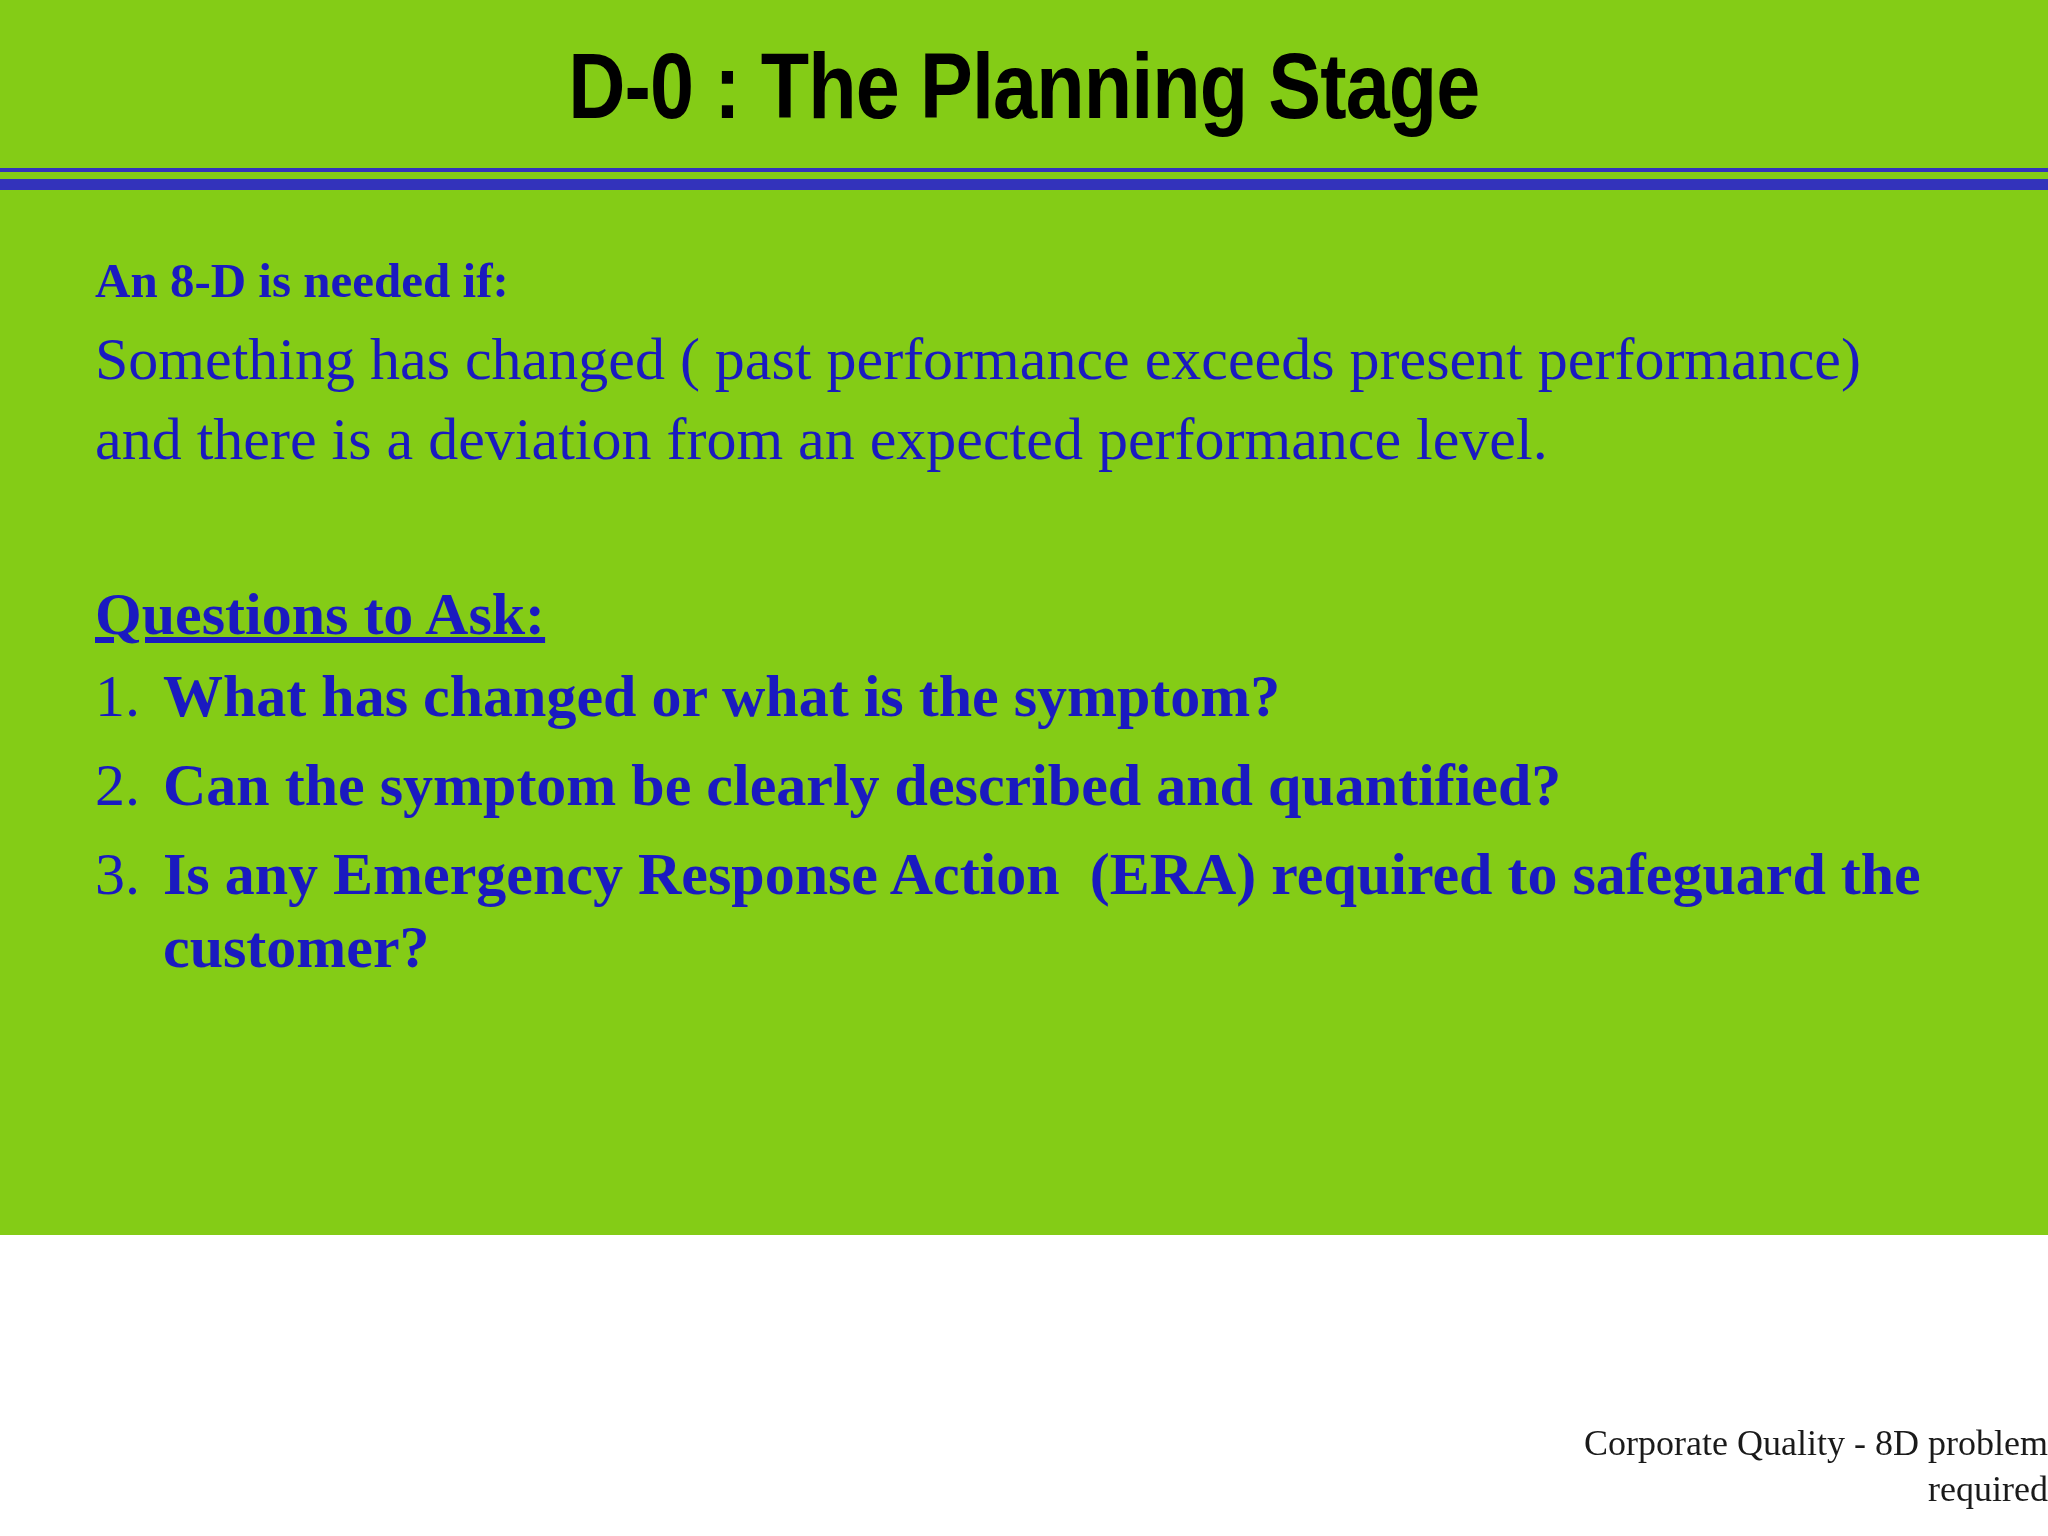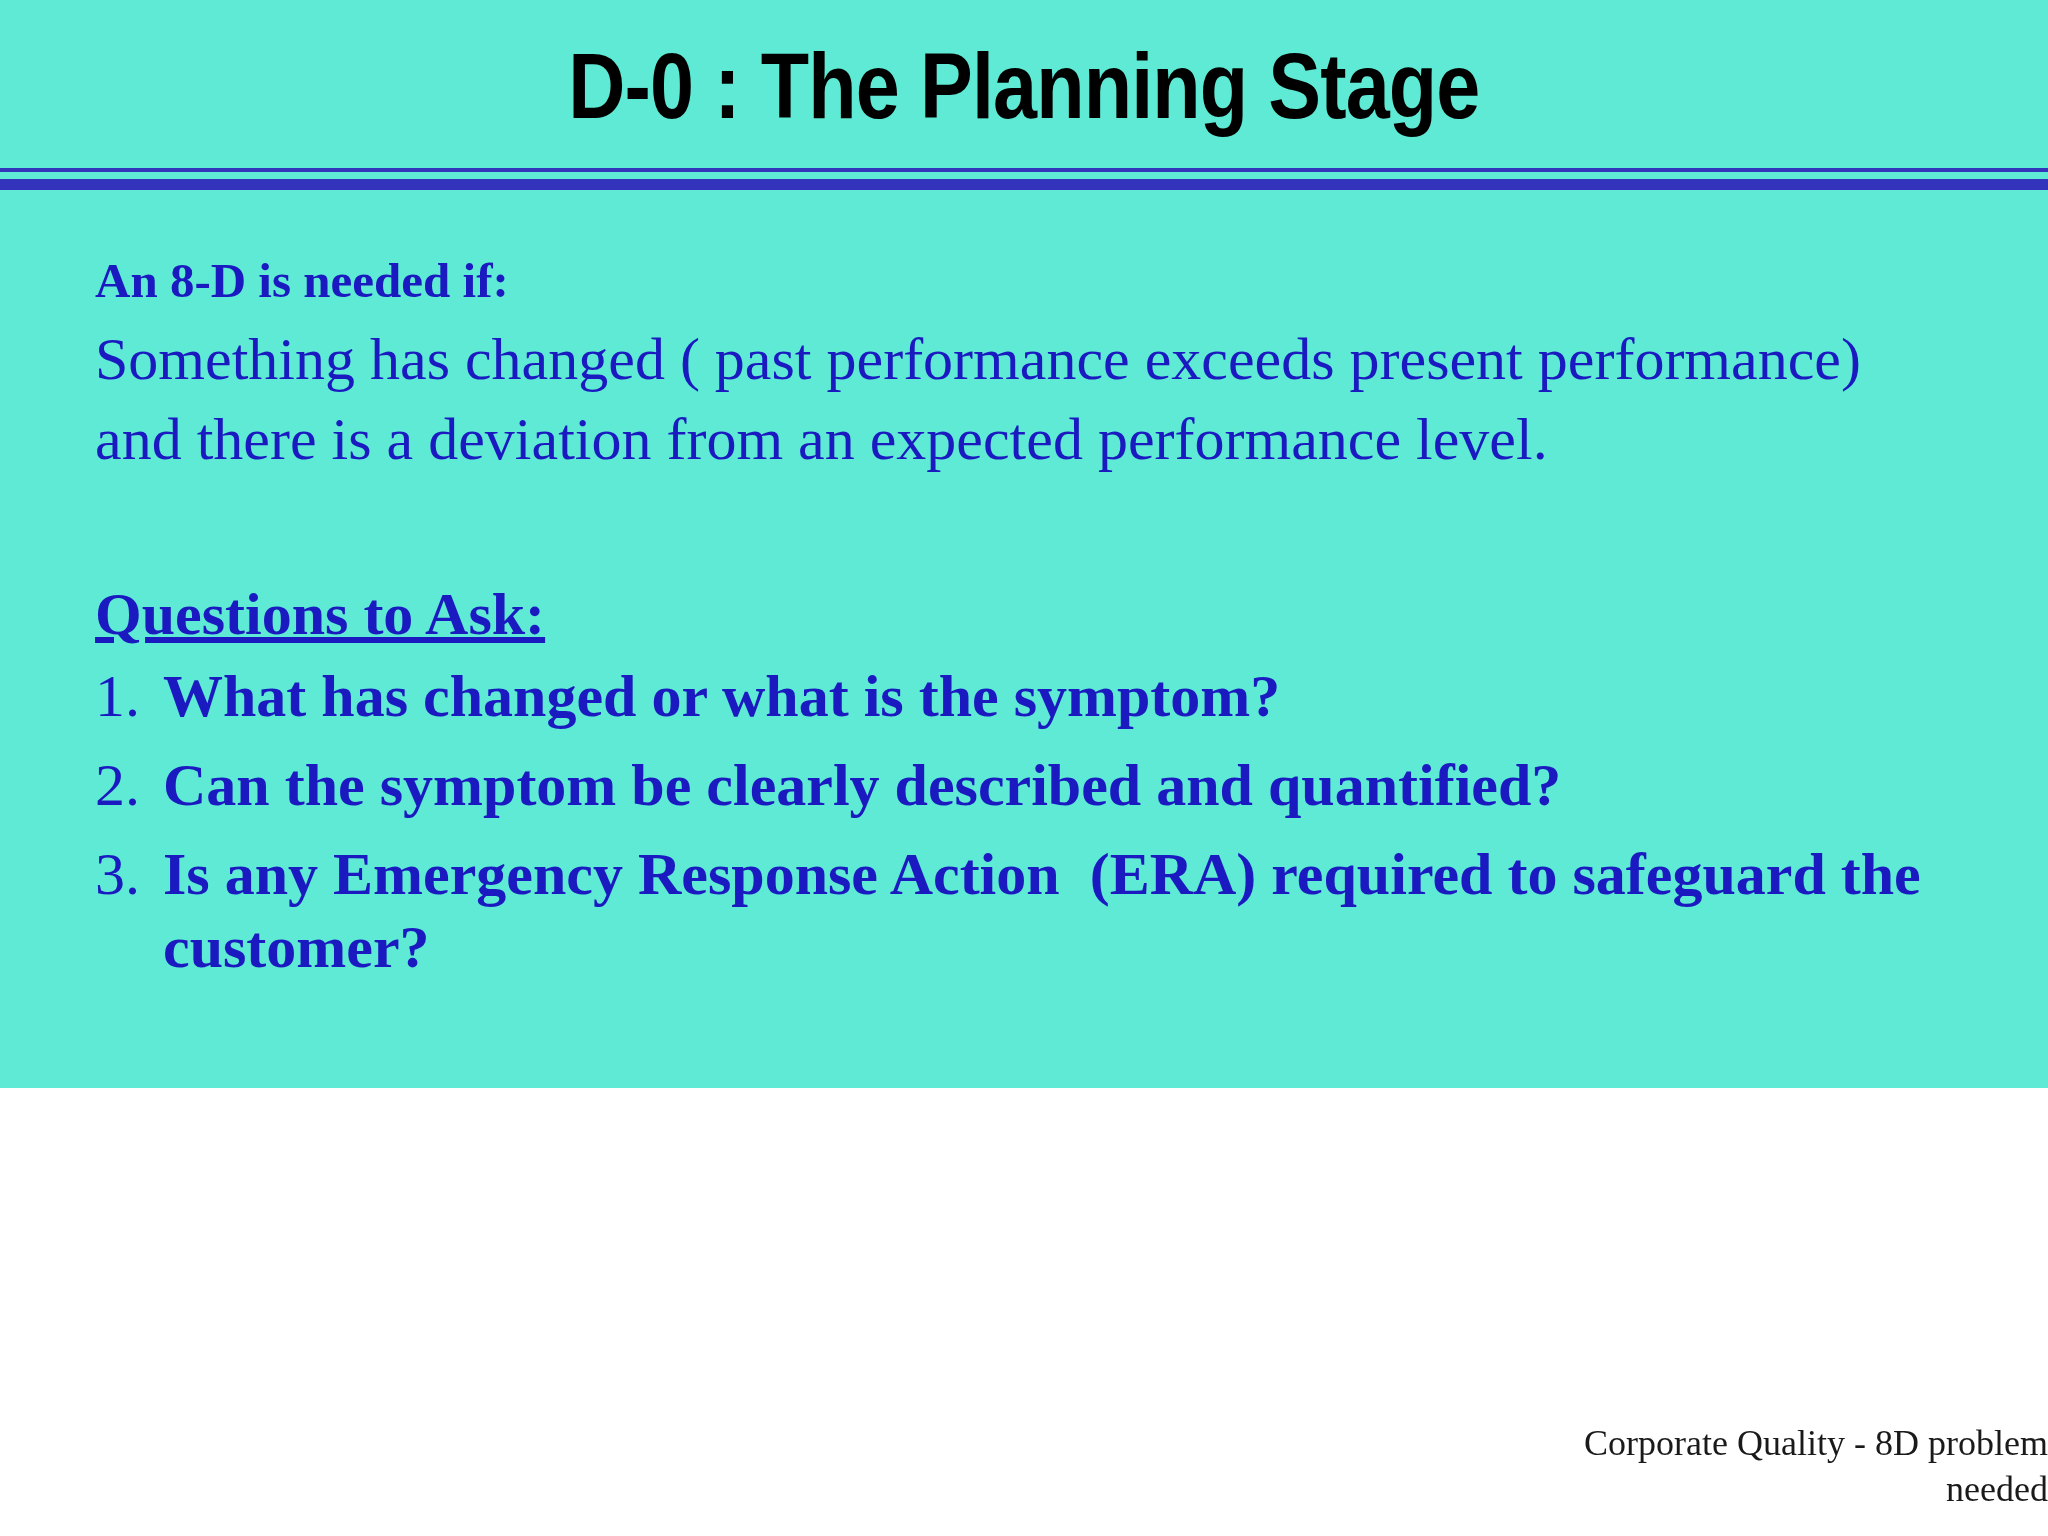--- a/index.html
+++ b/index.html
@@ -14,22 +14,22 @@
     overflow: hidden;
     font-family: "Liberation Serif", "DejaVu Serif", serif;
     position: relative;
   }
 
   
   .slide {
     position: absolute;
     left: 0; top: 0;
     width: 2048px;
-    height: 1088px;
-    background: #5eead4;
+    height: 1235px;
+    background: #84cc16;
   }
 
   
   .title-block {
     position: absolute;
     left: 0;
     top: 40px;
     width: 2048px;
     text-align: center;
   }
@@ -180,16 +180,16 @@
       <li class="q-item">
         <span class="q-num">3.</span>
         <span class="q-text">Is any Emergency Response Action  (ERA) required to safeguard the customer?</span>
       </li>
     </ul>
 
   </div>
 
   <div class="footer">
     <span class="footer-line">Corporate Quality - 8D problem</span>
-    <span class="footer-line">needed</span>
+    <span class="footer-line">required</span>
   </div>
 
 </div>
 
 </body></html>

